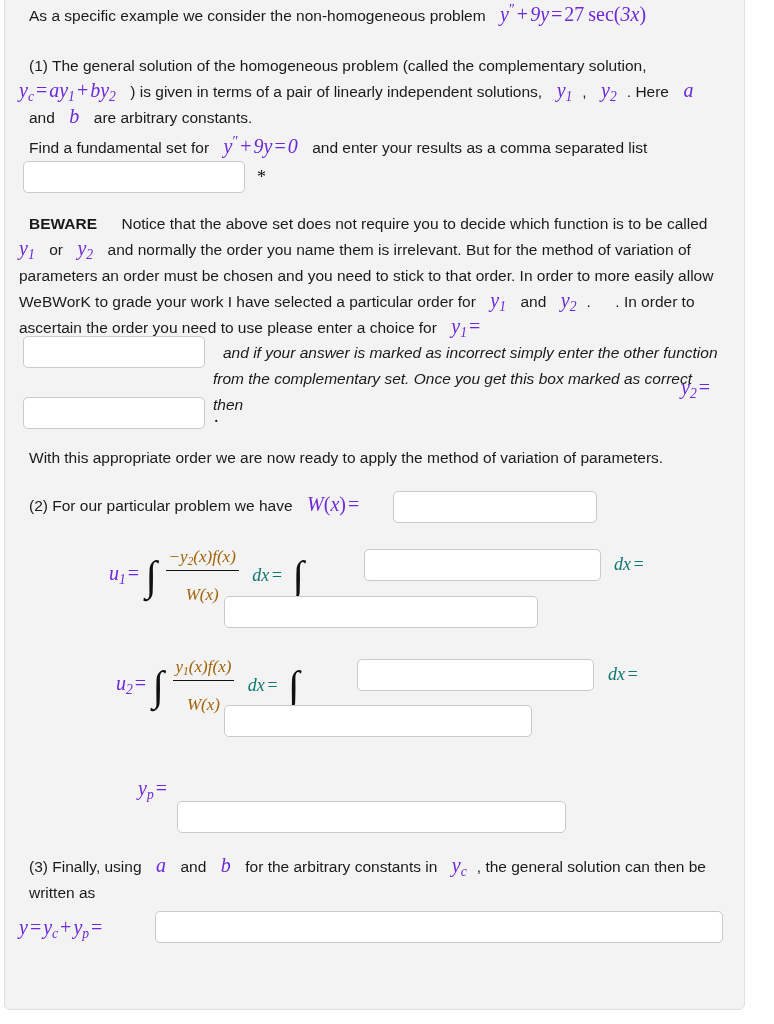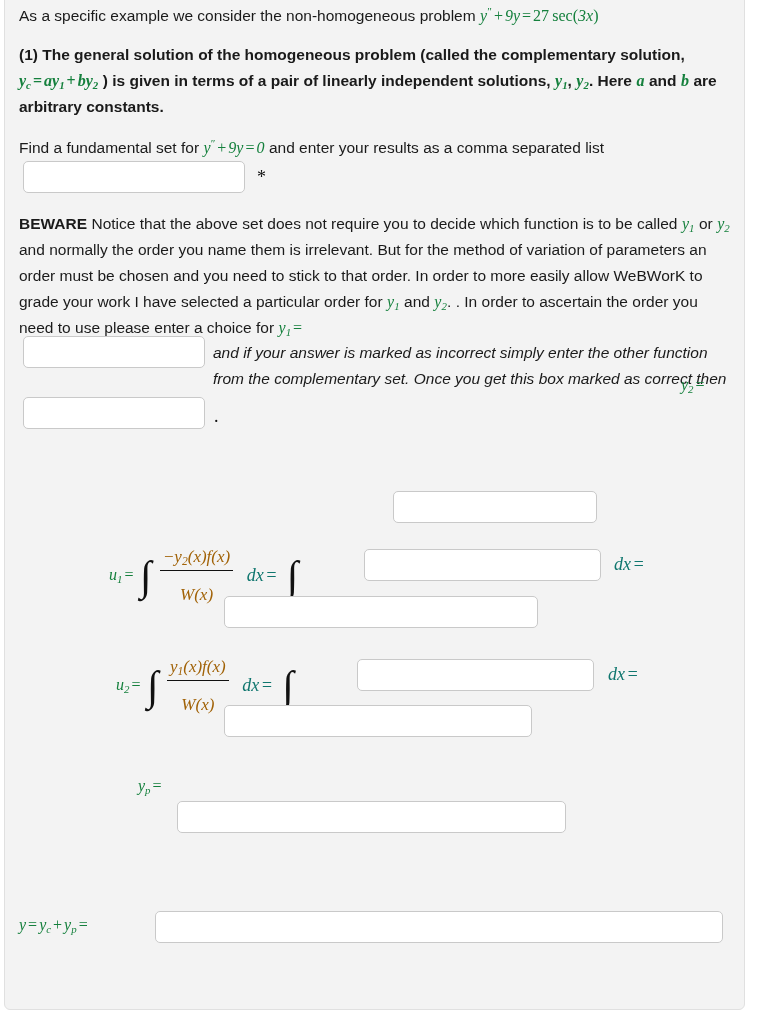--- a/index.html
+++ b/index.html
@@ -33,31 +33,31 @@
     border: 1px solid #e0e0e0;
     border-radius: 6px;
     padding: 0 18px;
     overflow: hidden;
   }
 
   .para {
     color: #1a1a1a;
     font-size: 15.5px;
     line-height: 26px;
-    margin: 0;
+    margin: 10px;
     padding: 0;
     text-align: right;
   }
 
   
   .m {
     font-family: "Liberation Serif", "DejaVu Serif", serif;
     font-style: italic;
-    font-size: 16px;
-    color: #15803d;
+    font-size: 20px;
+    color: #6d28d9;
     white-space: nowrap;
   }
   .m .up { font-style: normal; }
   .m .op { font-style: normal; padding: 0 2px; }
   .m sub {
     font-size: 0.68em;
     font-style: italic;
     vertical-align: -0.28em;
     line-height: 0;
   }
@@ -139,21 +139,21 @@
 
   <div id="problem-panel">
 
     <div class="row" style="left:14px; top:8px; width:712px;">
       <span class="para">As a specific example we consider the non-homogeneous problem</span>
       <span class="m">
         <span>y</span><sup>″</sup><span class="op">+</span>9<span>y</span><span class="op">=</span><span class="up">27</span> <span class="up">sec</span><span class="up">(</span>3<span>x</span><span class="up">)</span>
       </span>
     </div>
 
-    <div class="row" style="left:14px; top:47px; width:715px;font-weight:bold;">
+    <div class="row" style="left:14px; top:58px; width:715px;">
       <span class="para">(1) The general solution of the homogeneous problem (called the complementary solution,</span>
       <span class="m">y<sub>c</sub><span class="op">=</span>ay<sub>1</sub><span class="op">+</span>by<sub>2</sub></span>
       <span class="para">) is given in terms of a pair of linearly independent solutions,</span>
       <span class="m">y<sub>1</sub></span><span class="para">,</span>
       <span class="m">y<sub>2</sub></span><span class="para">. Here</span>
       <span class="m">a</span>
       <span class="para">and</span>
       <span class="m">b</span>
       <span class="para">are arbitrary constants.</span>
     </div>
@@ -187,21 +187,28 @@
       <span class="para">and if your answer is marked as incorrect simply enter the other function from the complementary set. Once you get this box marked as correct then</span>
     </div>
 
     <div class="row" style="left:676px; top:381px;">
       <span class="m">y<sub>2</sub><span class="op">=</span></span>
     </div>
 
     <input class="ansbox" type="text" style="position: absolute; left: 18px; top: 402px; width: 182px;" value="">
     <span class="star row" style="left:209px; top:411px;">.</span>
 
-
+    <div class="row" style="left:14px; top:450px; width:716px;">
+      <span class="para">With this appropriate order we are now ready to apply the method of variation of parameters.</span>
+    </div>
+
+    <div class="row" style="left:14px; top:498px;">
+      <span class="para">(2) For our particular problem we have</span>
+      <span class="m">W<span class="up">(</span>x<span class="up">)</span><span class="op">=</span></span>
+    </div>
     <input class="ansbox" type="text" style="position: absolute; left: 388px; top: 496px; width: 204px;" value="">
 
     <div class="row" style="left:104px; top:552px;">
       <span class="m">u<sub>1</sub><span class="op">=</span></span>
       <span class="int">∫</span>
       <span class="frac">
         <span class="num">−y<sub style="font-size:0.68em;vertical-align:-0.28em;">2</sub><span class="up">(</span>x<span class="up">)</span>f<span class="up">(</span>x<span class="up">)</span></span>
         <span class="den">W<span class="up">(</span>x<span class="up">)</span></span>
       </span>
       <span class="eqsym">dx =</span>
@@ -234,20 +241,29 @@
     </div>
 
     <input class="ansbox" type="text" style="position: absolute; left: 219px; top: 710px; width: 308px;" value="">
 
 
     <div class="row" style="left:133px; top:782px;">
       <span class="m">y<sub>p</sub><span class="op">=</span></span>
     </div>
     <input class="ansbox" type="text" style="position: absolute; left: 172px; top: 806px; width: 389px;" value="">
 
+    <div class="row" style="left:14px; top:859px; width:716px;">
+      <span class="para">(3) Finally, using</span>
+      <span class="m">a</span>
+      <span class="para">and</span>
+      <span class="m">b</span>
+      <span class="para">for the arbitrary constants in</span>
+      <span class="m">y<sub>c</sub></span><span class="para">, the general solution can then be</span>
+      <span class="para">written as</span>
+    </div>
 
     <div class="row" style="left:14px; top:921px;">
       <span class="m">y<span class="op">=</span>y<sub>c</sub><span class="op">+</span>y<sub>p</sub><span class="op">=</span></span>
     </div>
     <input class="ansbox" type="text" style="position: absolute; left: 150px; top: 916px; width: 568px;" value="">
 
   </div>
 
 </div>
 

